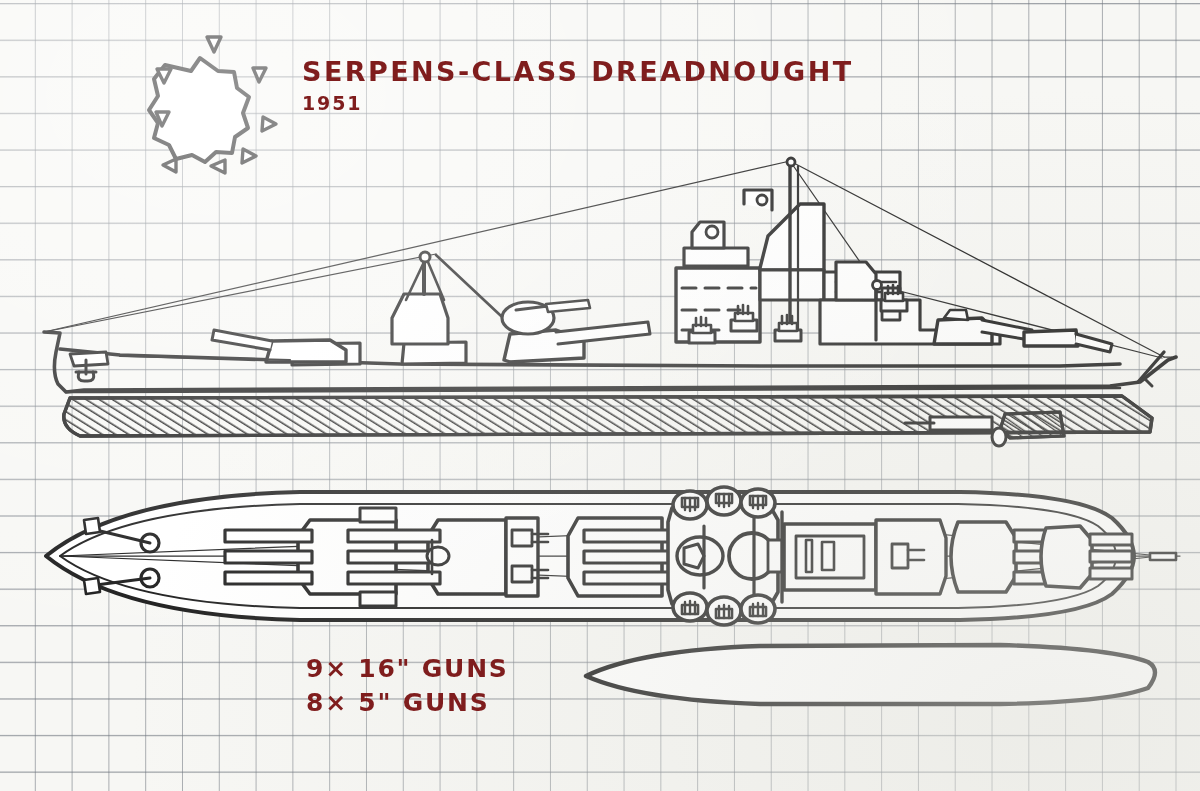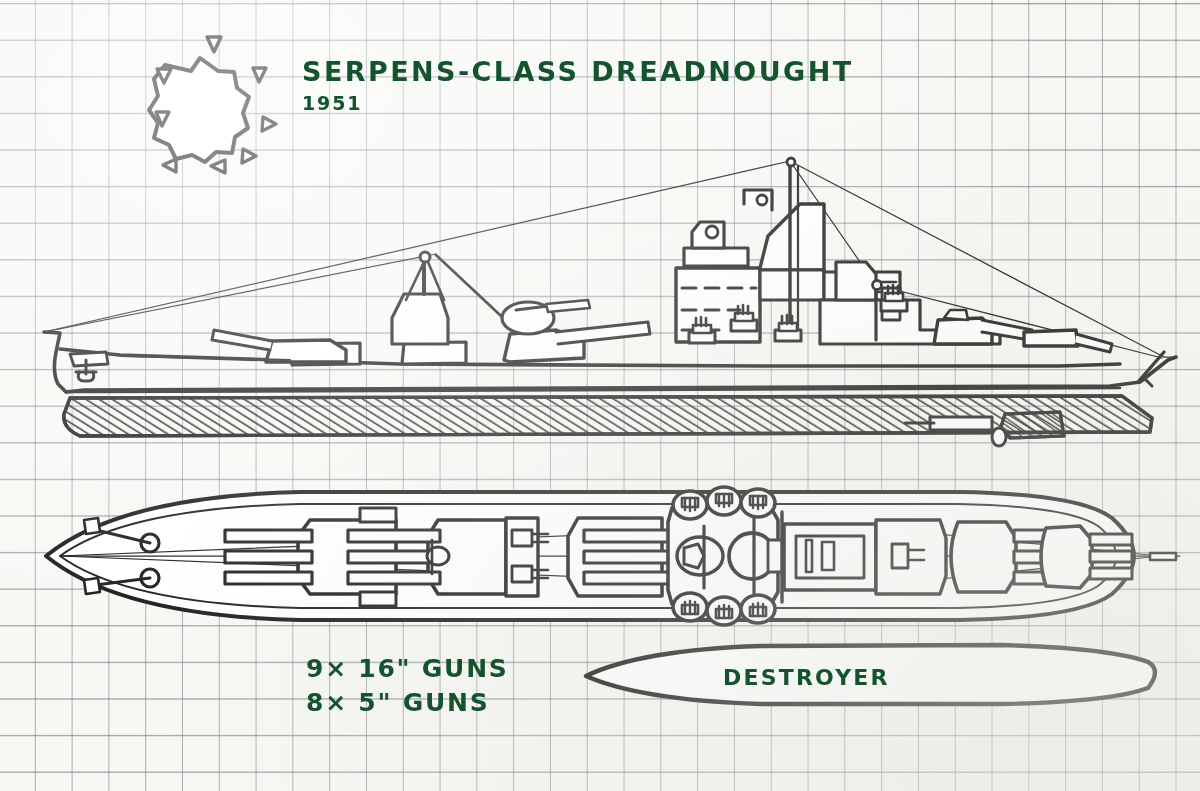--- a/index.html
+++ b/index.html
@@ -30,21 +30,21 @@
   #paper-tint{
     position:absolute;inset:0;
     background:
       radial-gradient(ellipse at 18% 12%, rgba(255,255,255,.55), rgba(255,255,255,0) 60%),
       radial-gradient(ellipse at 88% 92%, rgba(228,228,222,.55), rgba(255,255,255,0) 62%);
     pointer-events:none;
   }
   #ink{position:absolute;inset:0;}
   .lbl{
     position:absolute;
-    color:#14532d;
+    color:#7f1d1d;
     font-family:"DejaVu Sans", sans-serif;
     font-weight:700;
     letter-spacing:.055em;
     white-space:nowrap;
     transform-origin:left top;
   }
   #title-main{left:302px;top:56px;font-size:27px;letter-spacing:.09em;}
   #title-year{left:302px;top:92px;font-size:19px;letter-spacing:.10em;}
   #spec-1{left:306px;top:654px;font-size:25px;letter-spacing:.07em;}
   #spec-2{left:306px;top:688px;font-size:25px;letter-spacing:.07em;}
@@ -341,15 +341,14 @@
   </svg>
 
   <div id="paper-tint"></div>
 
   <div class="lbl" id="title-main">SERPENS-CLASS  DREADNOUGHT</div>
   <div class="lbl" id="title-year">1951</div>
 
   <div class="lbl" id="spec-1">9×  16" GUNS</div>
   <div class="lbl" id="spec-2">8×  5" GUNS</div>
 
-  <div class="lbl" id="destroyer-label">DESTROYER</div>
 
 </div>
 
 </body></html>

